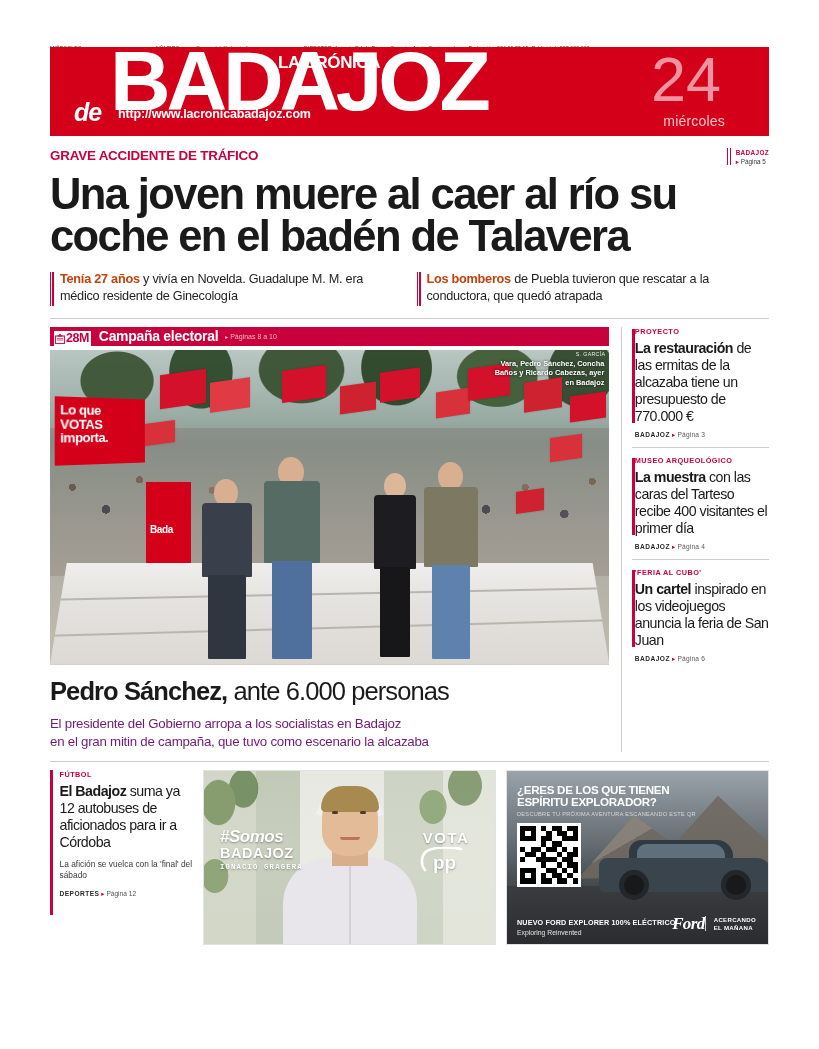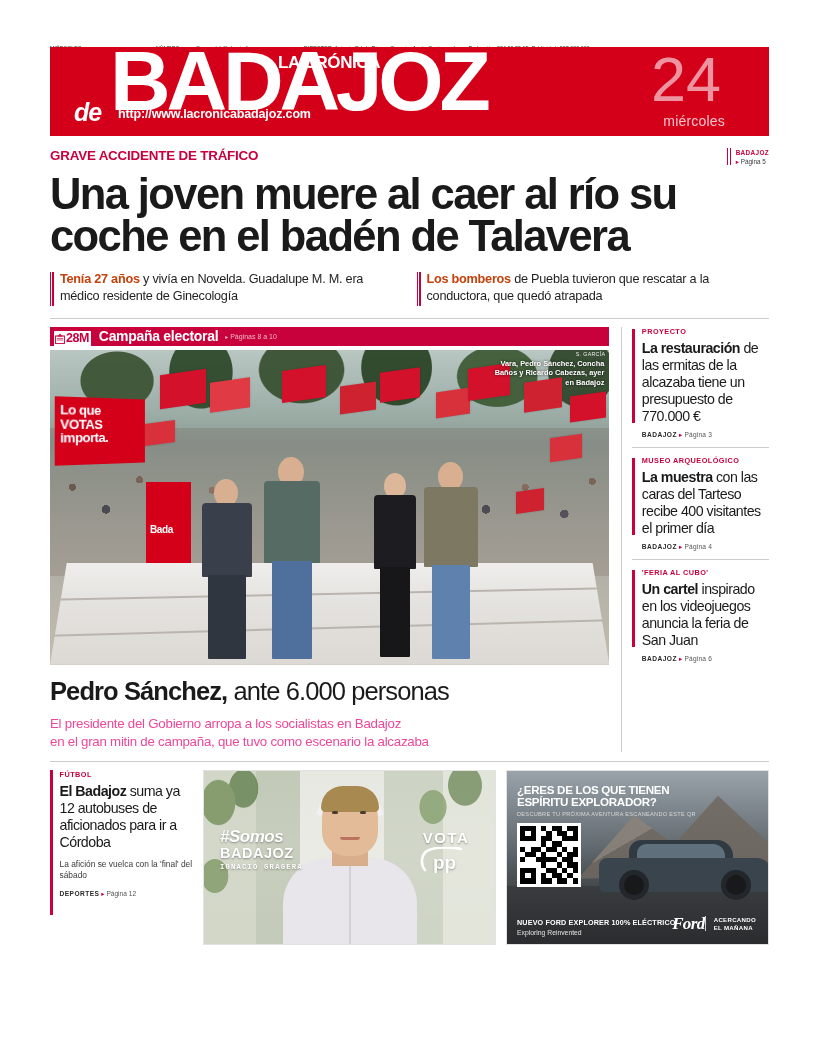--- a/index.html
+++ b/index.html
@@ -137,24 +137,24 @@
   .stage:after  { top: 64px; transform: rotate(-1.6deg); }
   .person { position:absolute; bottom: 2px; }
   .p-head { border-radius:50%; background:#d8b091; }
   .p-body { border-radius: 4px 4px 1px 1px; }
   .p-legs { background:#3f5a86; border-radius:1px; }
 
   
   .ps-head { margin-top: 12px; font-size: 25.5px; letter-spacing: -0.9px; color:#1a1a1a; }
   .ps-head b { font-weight: bold; }
   .ps-head span { font-weight: normal; }
-  .ps-sub { margin-top: 9px; font-size: 13.3px; line-height: 1.38; color:#ec4899; letter-spacing:-0.25px; }
-
-  
-  .brief { display:flex; gap: 7px; padding-bottom: 8px; }
+  .ps-sub { margin-top: 9px; font-size: 13.3px; line-height: 1.38; color:#701a75; letter-spacing:-0.25px; }
+
+  
+  .brief { display:flex; padding-bottom: 8px; }
   .brief + .brief { border-top: 1px solid #cdcdcd; padding-top: 8px; }
   .brief .bar { flex: 0 0 2.5px; background: #c8003c; align-self: stretch; margin-top:2px; margin-bottom: 16px;}
   .brief-body { flex: 1; }
   .brief-kicker { color:#c8003c; font-weight: bold; font-size: 7.3px; letter-spacing: .45px; }
   .brief-head { margin-top: 4px; font-size: 14.2px; line-height: 1.2; letter-spacing:-0.5px; color:#1a1a1a; }
   .brief-head b { font-weight: bold; }
   .brief-foot { margin-top: 6px; font-size: 6.6px; letter-spacing:.2px; }
   .brief-foot .sec { font-weight: bold; color:#2a2a2a; letter-spacing:.45px;}
   .brief-foot .tri { color:#c8003c; }
   .brief-foot .pag { color:#555; }

